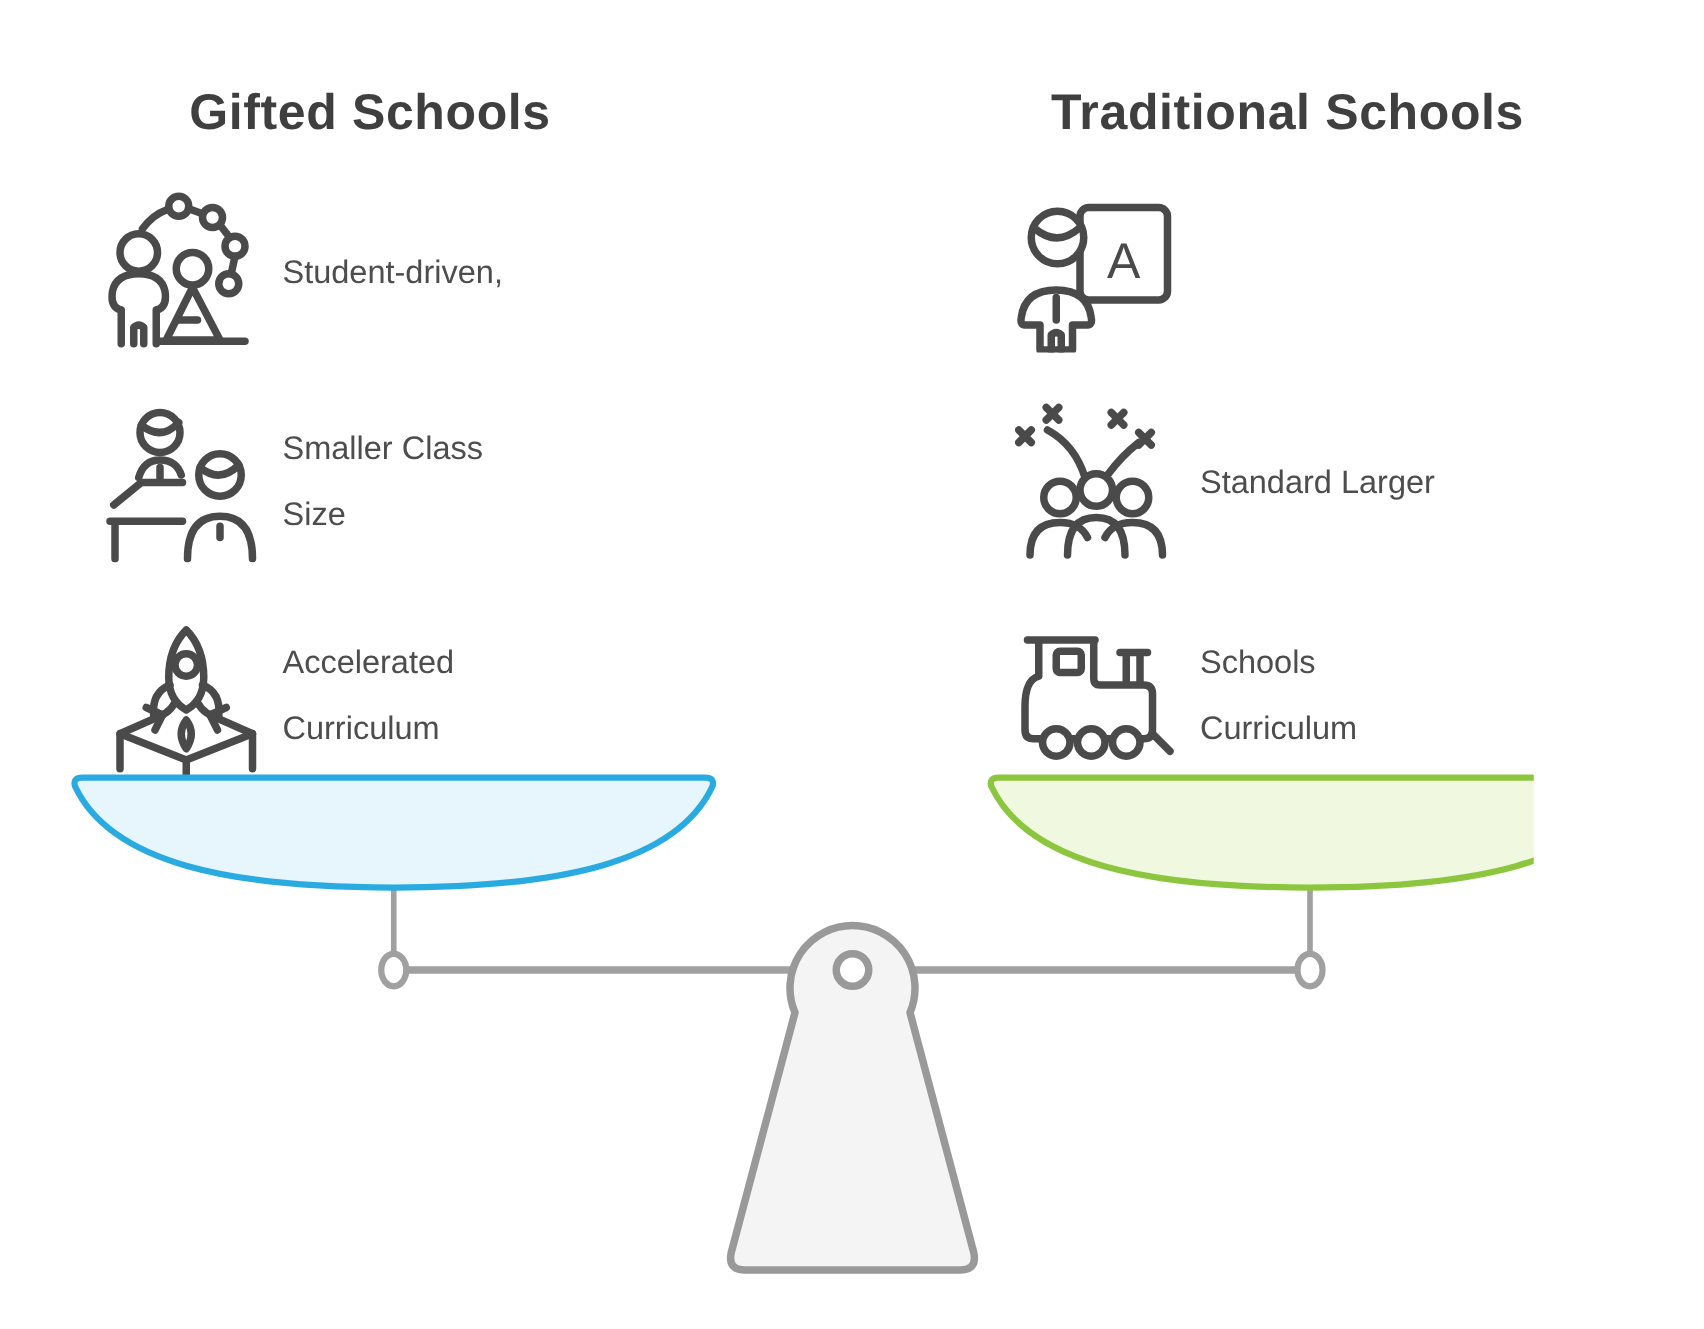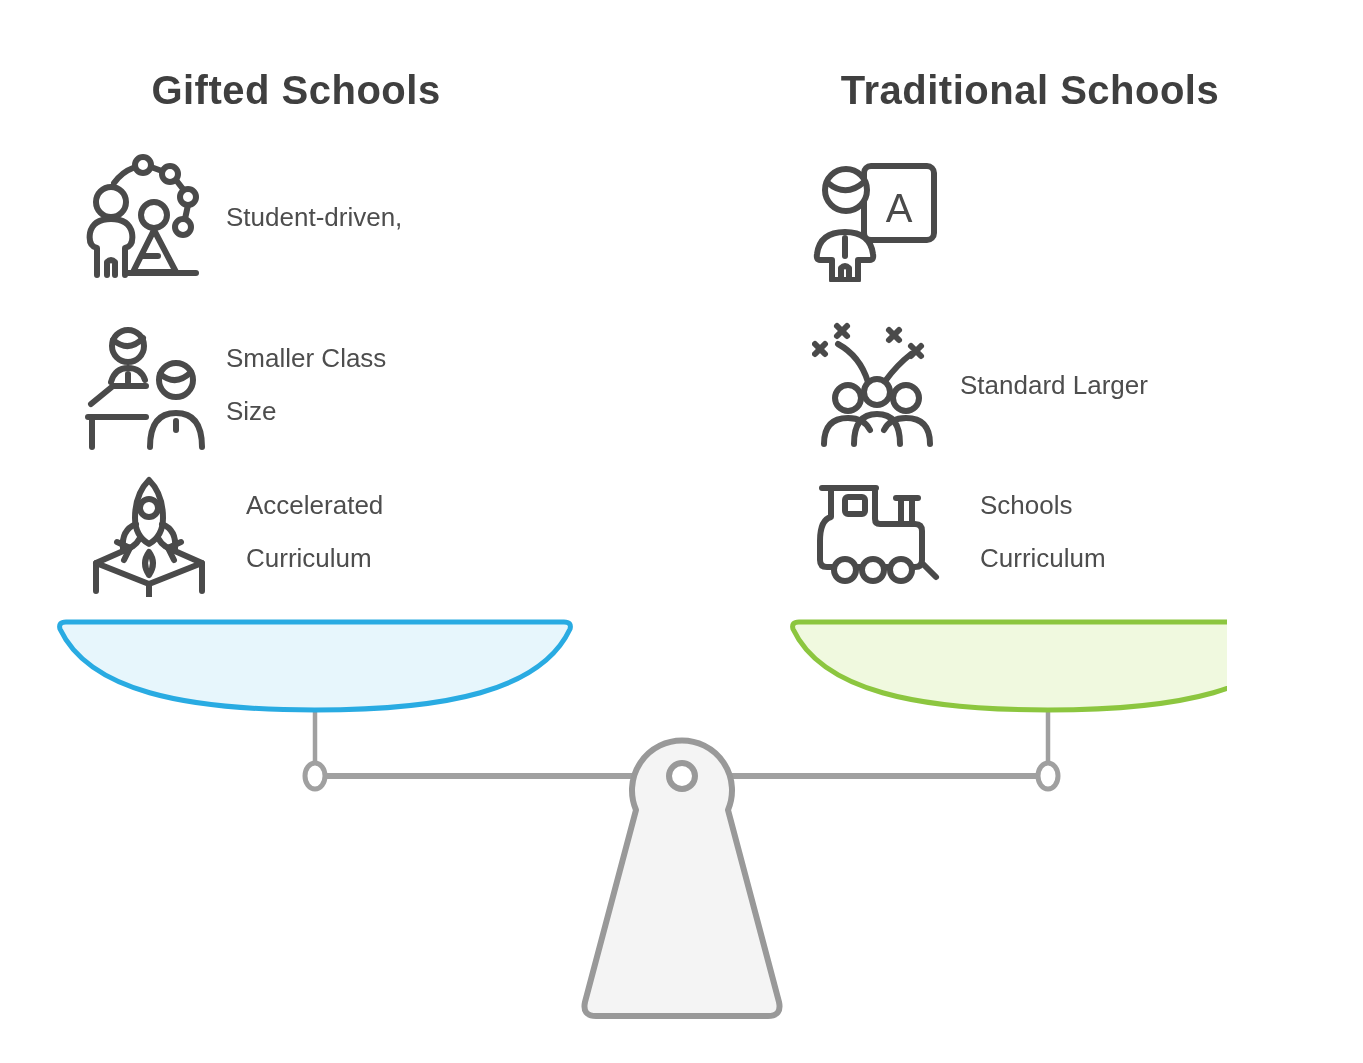--- a/index.html
+++ b/index.html
@@ -37,21 +37,21 @@
     width:130px;
     height:130px;
     flex:0 0 130px;
   }
   .left-col .row{left:84px;}
   .left-col .row .txt{margin-left:12px;}
   .right-col .row{left:812px;}
   .right-col .row .txt{margin-left:18px;}
   .row-1{top:150px;}
   .row-2{top:318px;}
-  .row-3{top:465px;gap:20px;}
+  .row-3{top:489px;}
   .txt{
     font-size:26px;
     line-height:53px;
     color:var(--text,#4d4d4d);
     white-space:nowrap;
   }
   
   .icon path,.icon circle,.icon rect,.icon line,.icon ellipse{
     fill:none;
     stroke:var(--icon-stroke,#4a4a4a);

